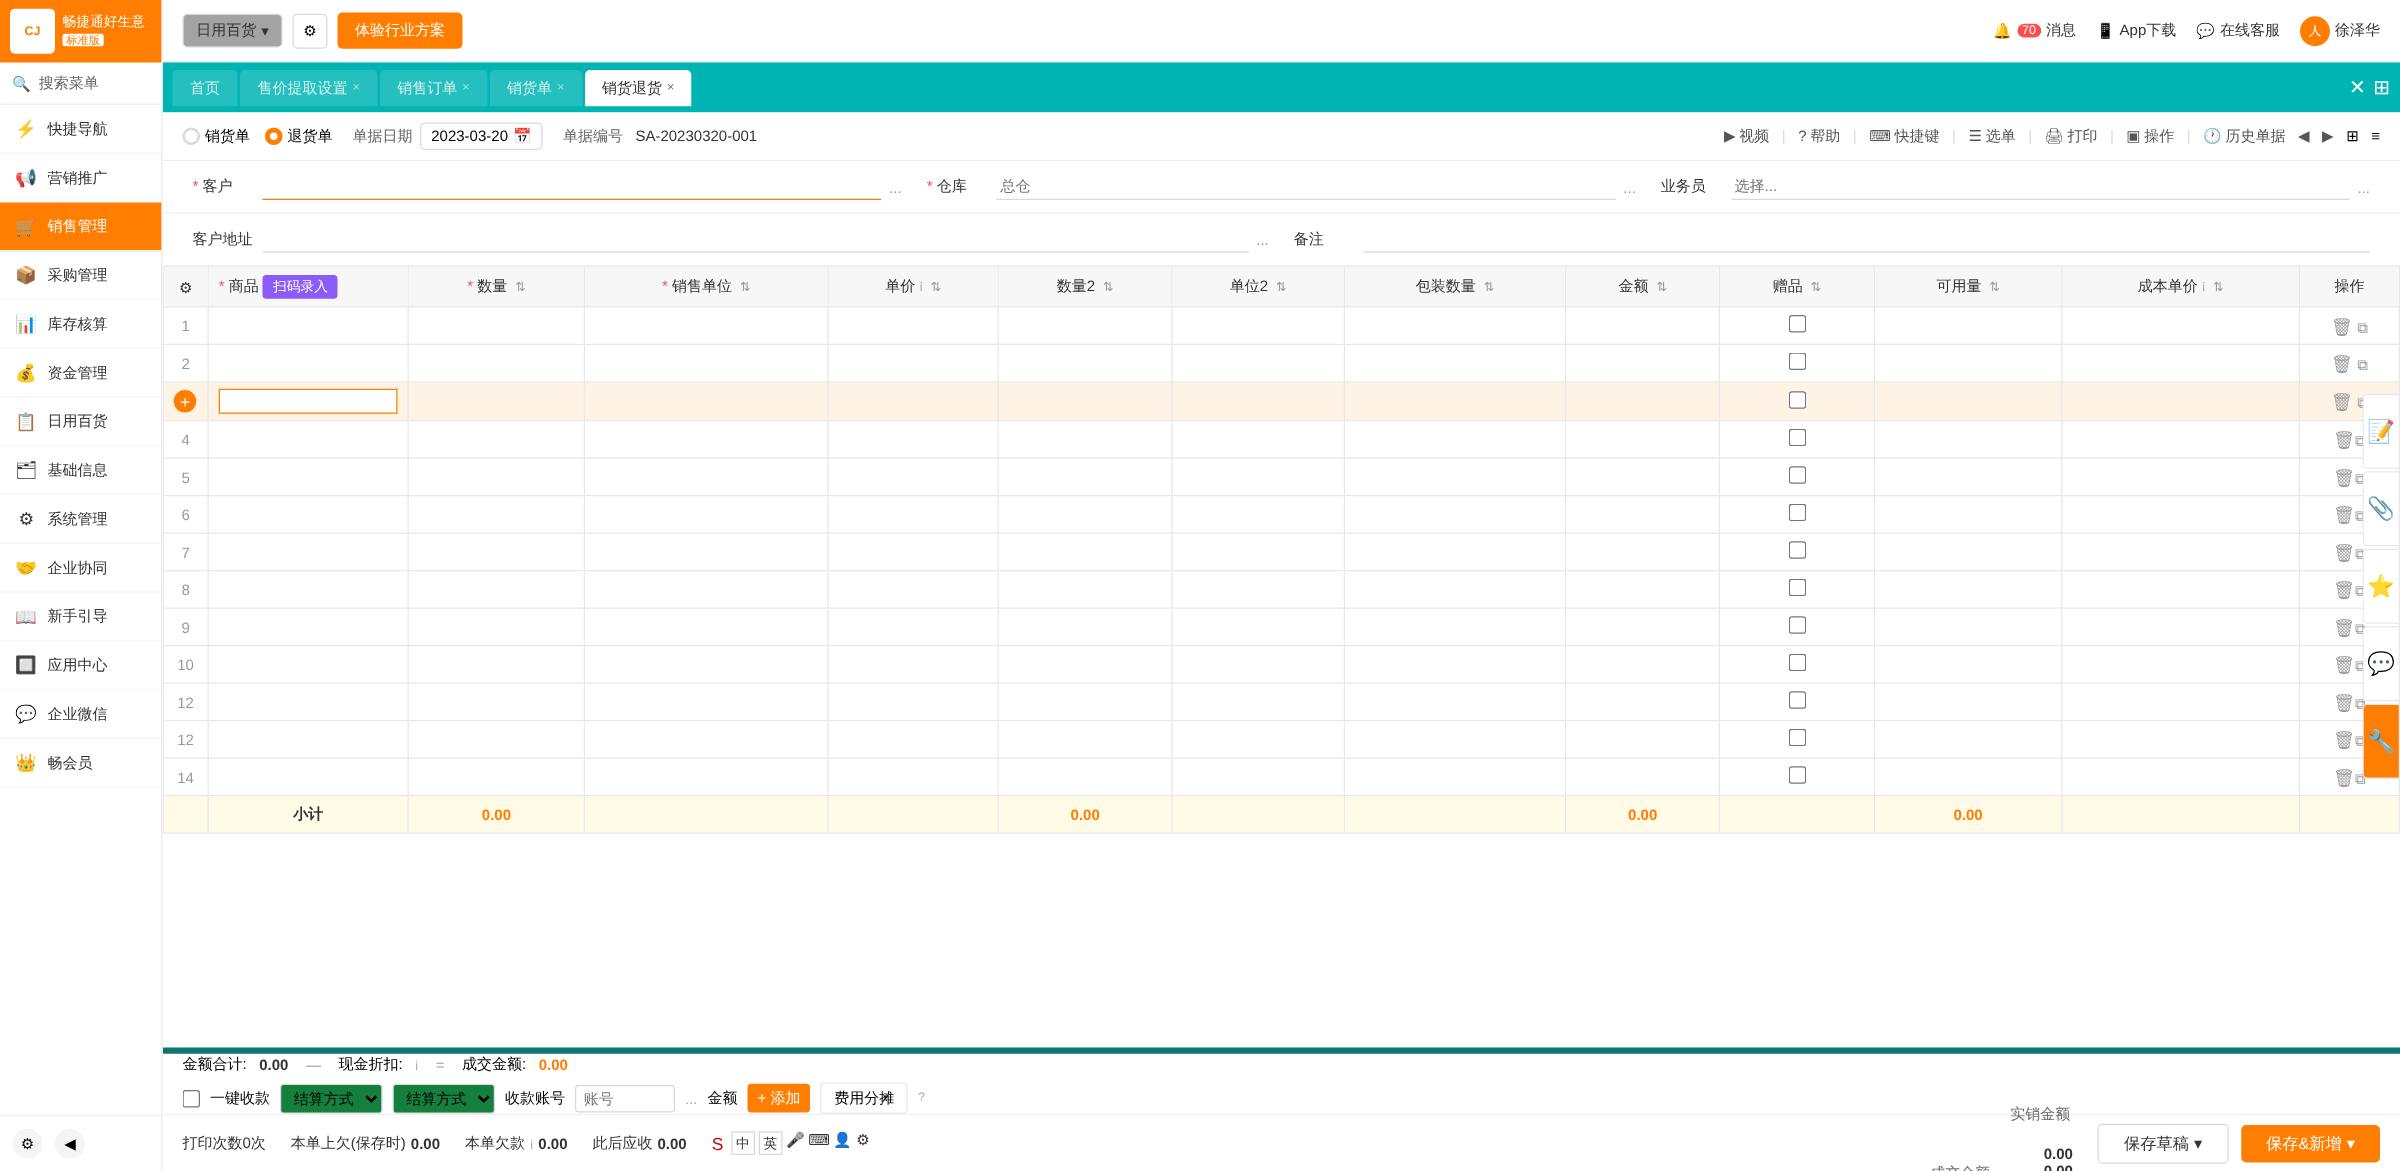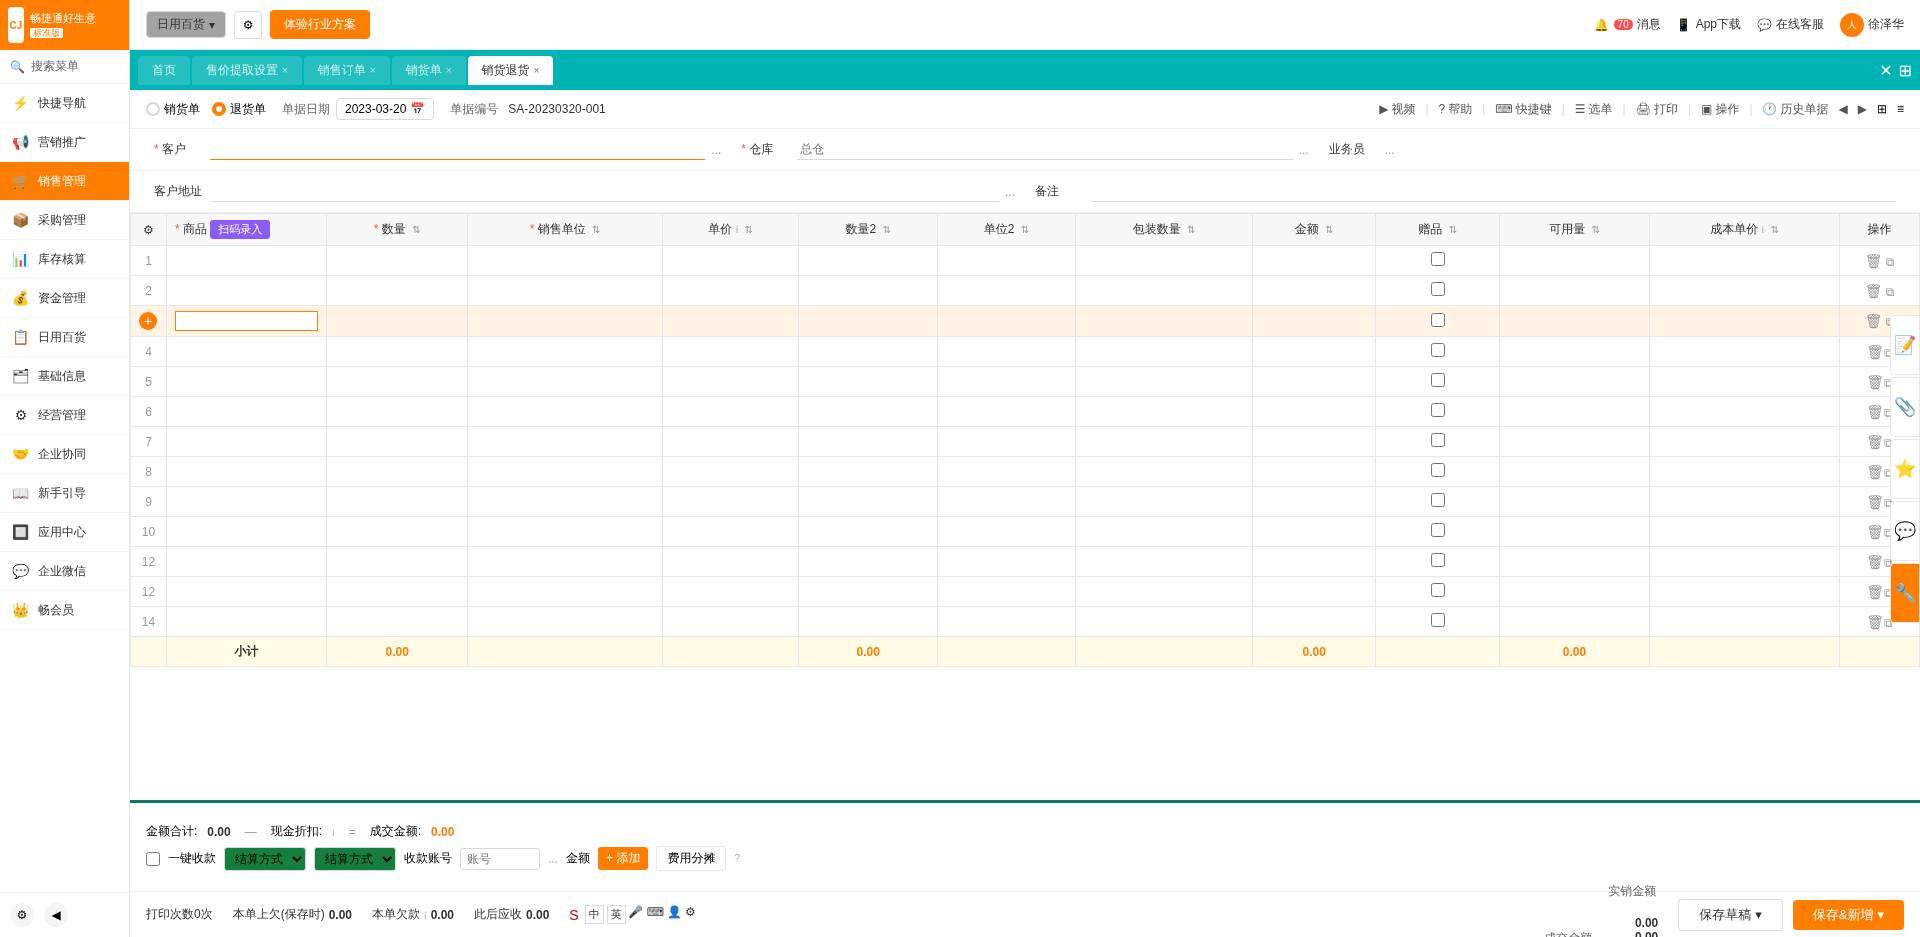--- a/index.html
+++ b/index.html
@@ -8,21 +8,21 @@
     
     .sidebar {
       position: fixed; left: 0; top: 0; width: 130px; height: 937px;
       background: #fff; border-right: 1px solid #e8e8e8;
       display: flex; flex-direction: column;
     }
     .sidebar-logo {
       background: #ff7d00; color: #fff; padding: 10px 8px;
       display: flex; align-items: center; gap: 6px; height: 50px;
     }
-    .sidebar-logo-icon { width: 16px; height: 36px; background: #fff; border-radius: 4px; display: flex; align-items: center; justify-content: center; }
+    .sidebar-logo-icon { width: 36px; height: 36px; background: #fff; border-radius: 4px; display: flex; align-items: center; justify-content: center; }
     .sidebar-logo-icon span { color: #ff7d00; font-size: 10px; font-weight: bold; }
     .sidebar-logo-text { font-size: 11px; color: #fff; line-height: 1.3; }
     .sidebar-badge { background: #fff; color: #ff7d00; font-size: 9px; border-radius: 2px; padding: 0 3px; }
 
     .sidebar-search {
       display: flex; align-items: center; padding: 8px 10px; gap: 6px;
       border-bottom: 1px solid #f0f0f0; cursor: pointer;
     }
     .sidebar-search span { color: #666; font-size: 12px; }
 
@@ -147,21 +147,21 @@
     }
     .table-checkbox { width: 14px; height: 14px; cursor: pointer; }
     .sort-icon { color: #999; cursor: pointer; font-size: 10px; margin-left: 3px; }
 
     
     .subtotal-row { background: #fffbe6 !important; }
     .subtotal-row td { font-weight: bold; color: #333; border: 1px solid #e8e8e8; padding: 5px 8px; }
 
     
     .form-footer {
-      padding: 20px 16px; background: #fff; border-top: 3px solid #0f766e;
+      padding: 0 16px; background: #fff; border-top: 5px solid #0f766e;
     }
     .footer-row1 { display: flex; align-items: center; gap: 10px; margin-bottom: 6px; }
     .footer-dash { color: #999; margin: 0 4px; }
     .footer-eq { color: #999; margin: 0 4px; }
     .footer-row2 { display: flex; align-items: center; gap: 8px; }
     .checkbox-small { width: 14px; height: 14px; cursor: pointer; }
     .footer-select { border: 1px solid #d9d9d9; border-radius: 3px; padding: 3px 6px; font-size: 12px; background: #15803d; }
     .footer-input { border: 1px solid #d9d9d9; border-radius: 3px; padding: 3px 6px; font-size: 12px; width: 80px; }
     .add-btn-yellow { background: #ff7d00; color: #fff; border: none; border-radius: 3px; padding: 3px 8px; font-size: 12px; cursor: pointer; }
     .fee-split-btn { background: #fff; border: 1px solid #e8e8e8; border-radius: 3px; padding: 3px 10px; font-size: 12px; cursor: pointer; }
@@ -235,21 +235,21 @@
   <div class="sidebar-nav-item">
     <span class="nav-icon">📋</span>
     <span>日用百货</span>
   </div>
   <div class="sidebar-nav-item">
     <span class="nav-icon">🗂</span>
     <span>基础信息</span>
   </div>
   <div class="sidebar-nav-item">
     <span class="nav-icon">⚙</span>
-    <span>经营管理</span>
+    <span>系统管理</span>
   </div>
   <div class="sidebar-nav-item">
     <span class="nav-icon">🤝</span>
     <span>企业协同</span>
   </div>
   <div class="sidebar-nav-item">
     <span class="nav-icon">📖</span>
     <span>新手引导</span>
   </div>
   <div class="sidebar-nav-item">
@@ -408,20 +408,21 @@
       </div>
 
       <div class="form-row-field">
         <span class="field-label required">仓库</span>
         <input class="field-input" type="text" value="" style="border-top: none; border-right: none; border-left: none; border-image: initial; border-bottom: 1px solid rgb(217, 217, 217); flex: 1 1 0%; padding: 3px; outline: none;" placeholder="总仓">
         <span class="field-dots">...</span>
       </div>
 
       <div class="form-row-field" style="position:relative;">
         <span class="field-label">业务员</span>
+        <input class="field-input" type="text" style="border-top: none; border-right: none; border-left: none; border-image: initial; border-bottom: 1px solid rgb(217, 217, 217); flex: 1 1 0%; padding: 3px; outline: none;" placeholder="选择...">
         <span class="field-dots">...</span>
 
       </div>
     </div>
 
     <div style="background:#fff; border-bottom:1px solid #f0f0f0; padding:4px 16px; display:grid; grid-template-columns: 1fr 1fr; gap:4px;">
       <div class="form-row-field">
         <span class="field-label">客户地址</span>
         <input class="field-input" type="text" style="border-top: none; border-right: none; border-left: none; border-image: initial; border-bottom: 1px solid rgb(217, 217, 217); flex: 1 1 0%; padding: 3px; outline: none;">
         <span class="field-dots">...</span>

